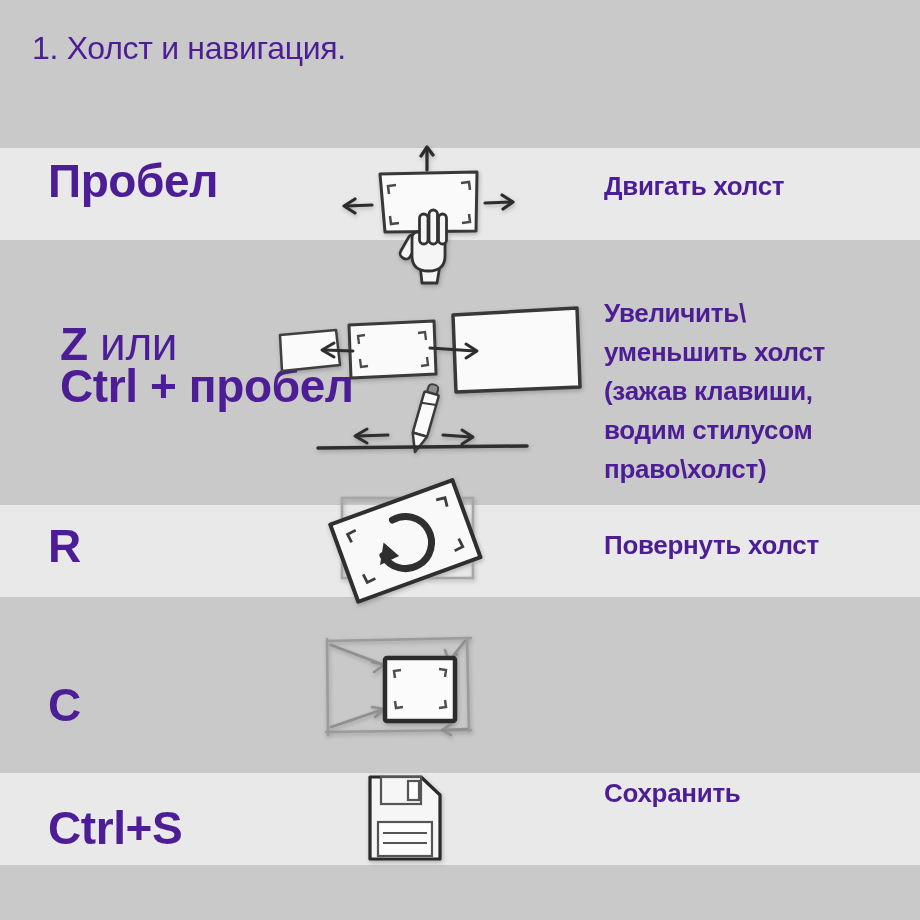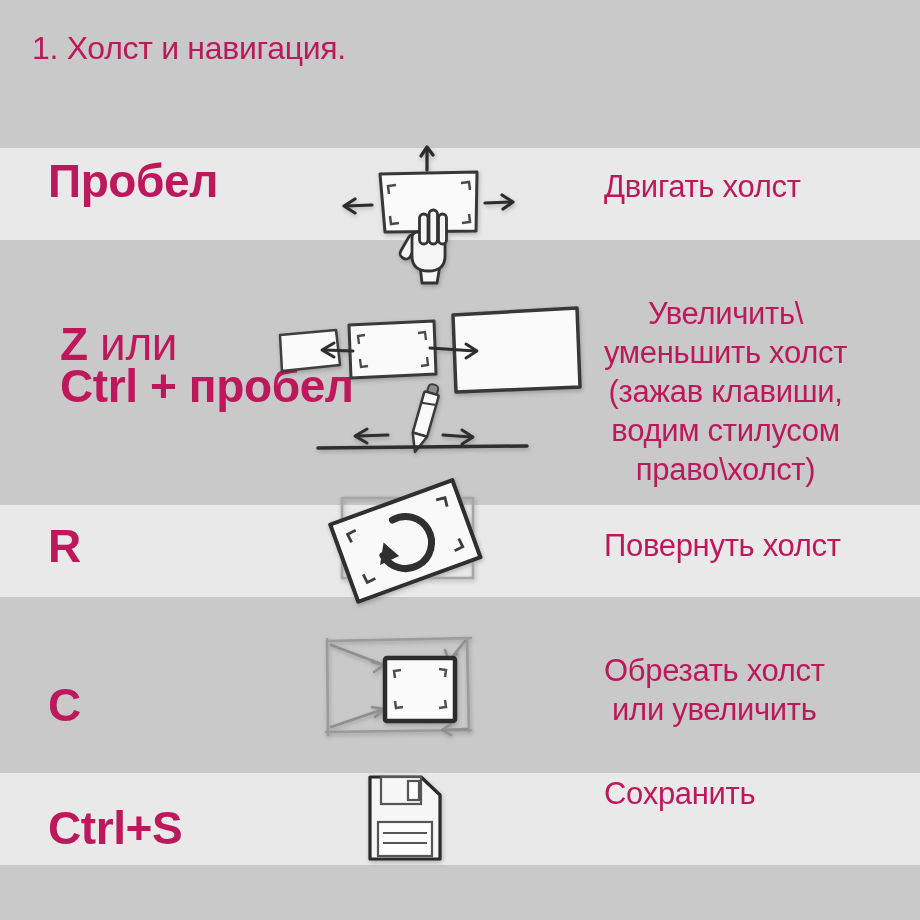--- a/index.html
+++ b/index.html
@@ -2,41 +2,40 @@
 <html><head>
 <meta charset="utf-8">
 <style>
   html,body{margin:0;padding:0;}
   .page{
     position:relative;
     width:920px;height:920px;
     background:#c9c9c9;
     overflow:hidden;
     font-family:"Liberation Sans","DejaVu Sans",sans-serif;
-    color:#be185d;
+    color:#4c1d95;
   }
   .band{
     position:absolute;left:0;width:920px;height:92px;
     background:#e9e9e9;
   }
   .title{
     position:absolute;left:32px;top:30px;
     font-size:32px;letter-spacing:-0.3px;font-weight:400;
   }
   .key{
     position:absolute;
     font-size:46px;font-weight:700;line-height:42px;letter-spacing:-0.4px;
     white-space:nowrap;
   }
   .key .r{font-weight:400;}
   .desc{
     position:absolute;
-    font-size:31px;font-weight:400;line-height:39px;letter-spacing:-0.3px;
+    font-size:26px;font-weight:700;line-height:39px;letter-spacing:-0.3px;
     white-space:nowrap;
-    text-align:center;
   }
   svg.icon{
     position:absolute;
     overflow:visible;
     filter:drop-shadow(1.5px 2.5px 2px rgba(50,50,50,0.30));
   }
 </style>
 </head>
 <body>
 
@@ -192,24 +191,20 @@
       <rect x="67" y="30" width="70" height="63" rx="2" fill="#fbfbfb" stroke="#2c2c2c" stroke-width="4.5" stroke-linejoin="round"></rect>
       <g fill="none" stroke="#4f4f4f" stroke-width="2.5">
         <polyline points="83,42 76,43 77,50"></polyline>
         <polyline points="121,41 128,42 127,49"></polyline>
         <polyline points="77,73 78,80 85,79"></polyline>
         <polyline points="127,72 128,79 121,80"></polyline>
       </g>
     </g>
   </svg>
 
-  <div class="desc" style="left:604px;top:651px">
-    <div>Обрезать холст</div>
-    <div>или увеличить</div>
-  </div>
 
   <div class="key" style="left:48px;top:807px">Ctrl+S</div>
 
   <svg class="icon" style="left:364px;top:772px" width="82" height="92" viewBox="0 0 82 92">
     <path d="M6,5 L57,5 L76,23 L76,87 L6,87 Z" fill="#f6f6f6" stroke="#2a2a2a" stroke-width="3.2" stroke-linejoin="round"></path>
     <rect x="17" y="5" width="40" height="27" fill="#f6f6f6" stroke="#555555" stroke-width="2.2"></rect>
     <rect x="44" y="9" width="11" height="19" fill="#fdfdfd" stroke="#555555" stroke-width="2.2"></rect>
     <rect x="14" y="50" width="54" height="34" fill="#fdfdfd" stroke="#555555" stroke-width="2.2"></rect>
     <g stroke="#555555" stroke-width="2">
       <path d="M19,61 L63,61"></path>

